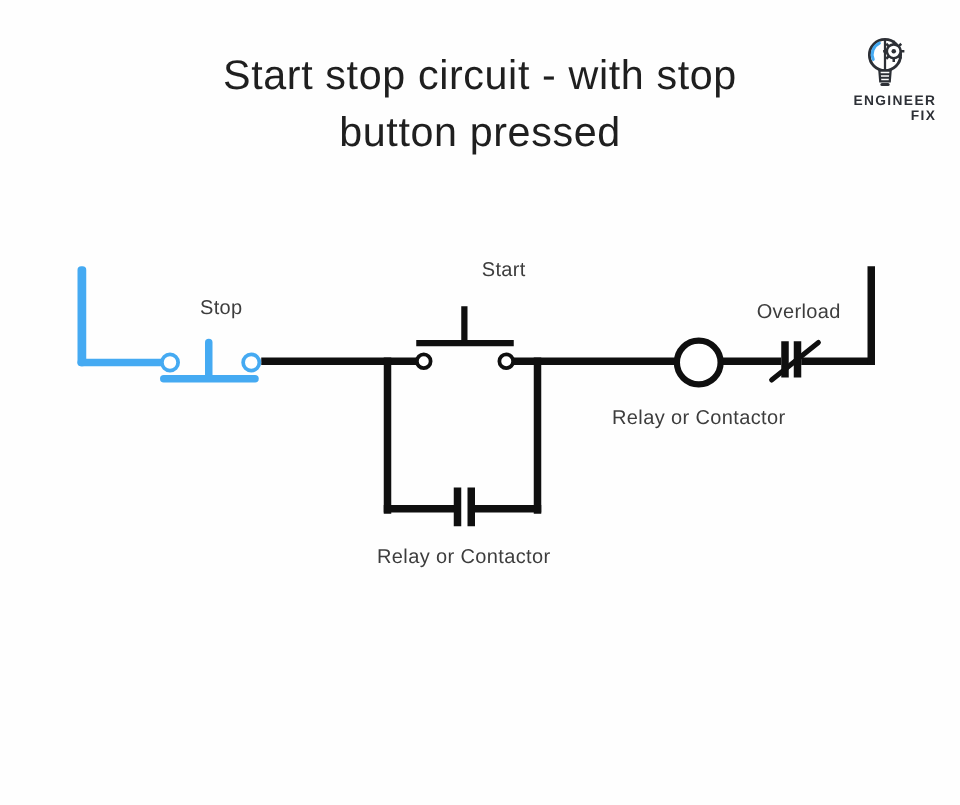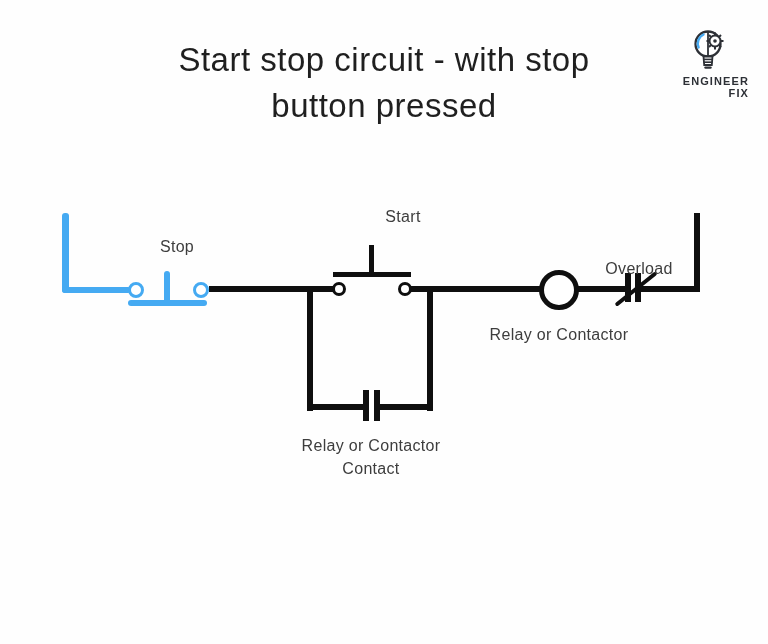--- a/index.html
+++ b/index.html
@@ -122,24 +122,23 @@
   <div class="wire" style="left:380px;top:404px;width:53px;height:6px;"></div>
   <div class="wire" style="left:363px;top:390px;width:6px;height:31px;"></div>
   <div class="wire" style="left:374px;top:390px;width:6px;height:31px;"></div>
 
   <div class="lbl" style="left:177px;top:235px;">
     <span>Stop</span>
   </div>
   <div class="lbl" style="left:371px;top:205px;margin-left:32px;">
     <span>Start</span>
   </div>
-  <div class="lbl" style="left:639px;top:257px;">
+  <div class="lbl" style="left:639px;top:238px;">
     <span>Overload</span>
   </div>
   <div class="lbl" style="left:559px;top:323px;">
     <span>Relay or Contactor</span>
   </div>
   <div class="lbl" style="left:371px;top:434px;">
     <span>Relay or Contactor</span>
-    <span>Contact</span>
   </div>
 
 </div>
 
 </body></html>

